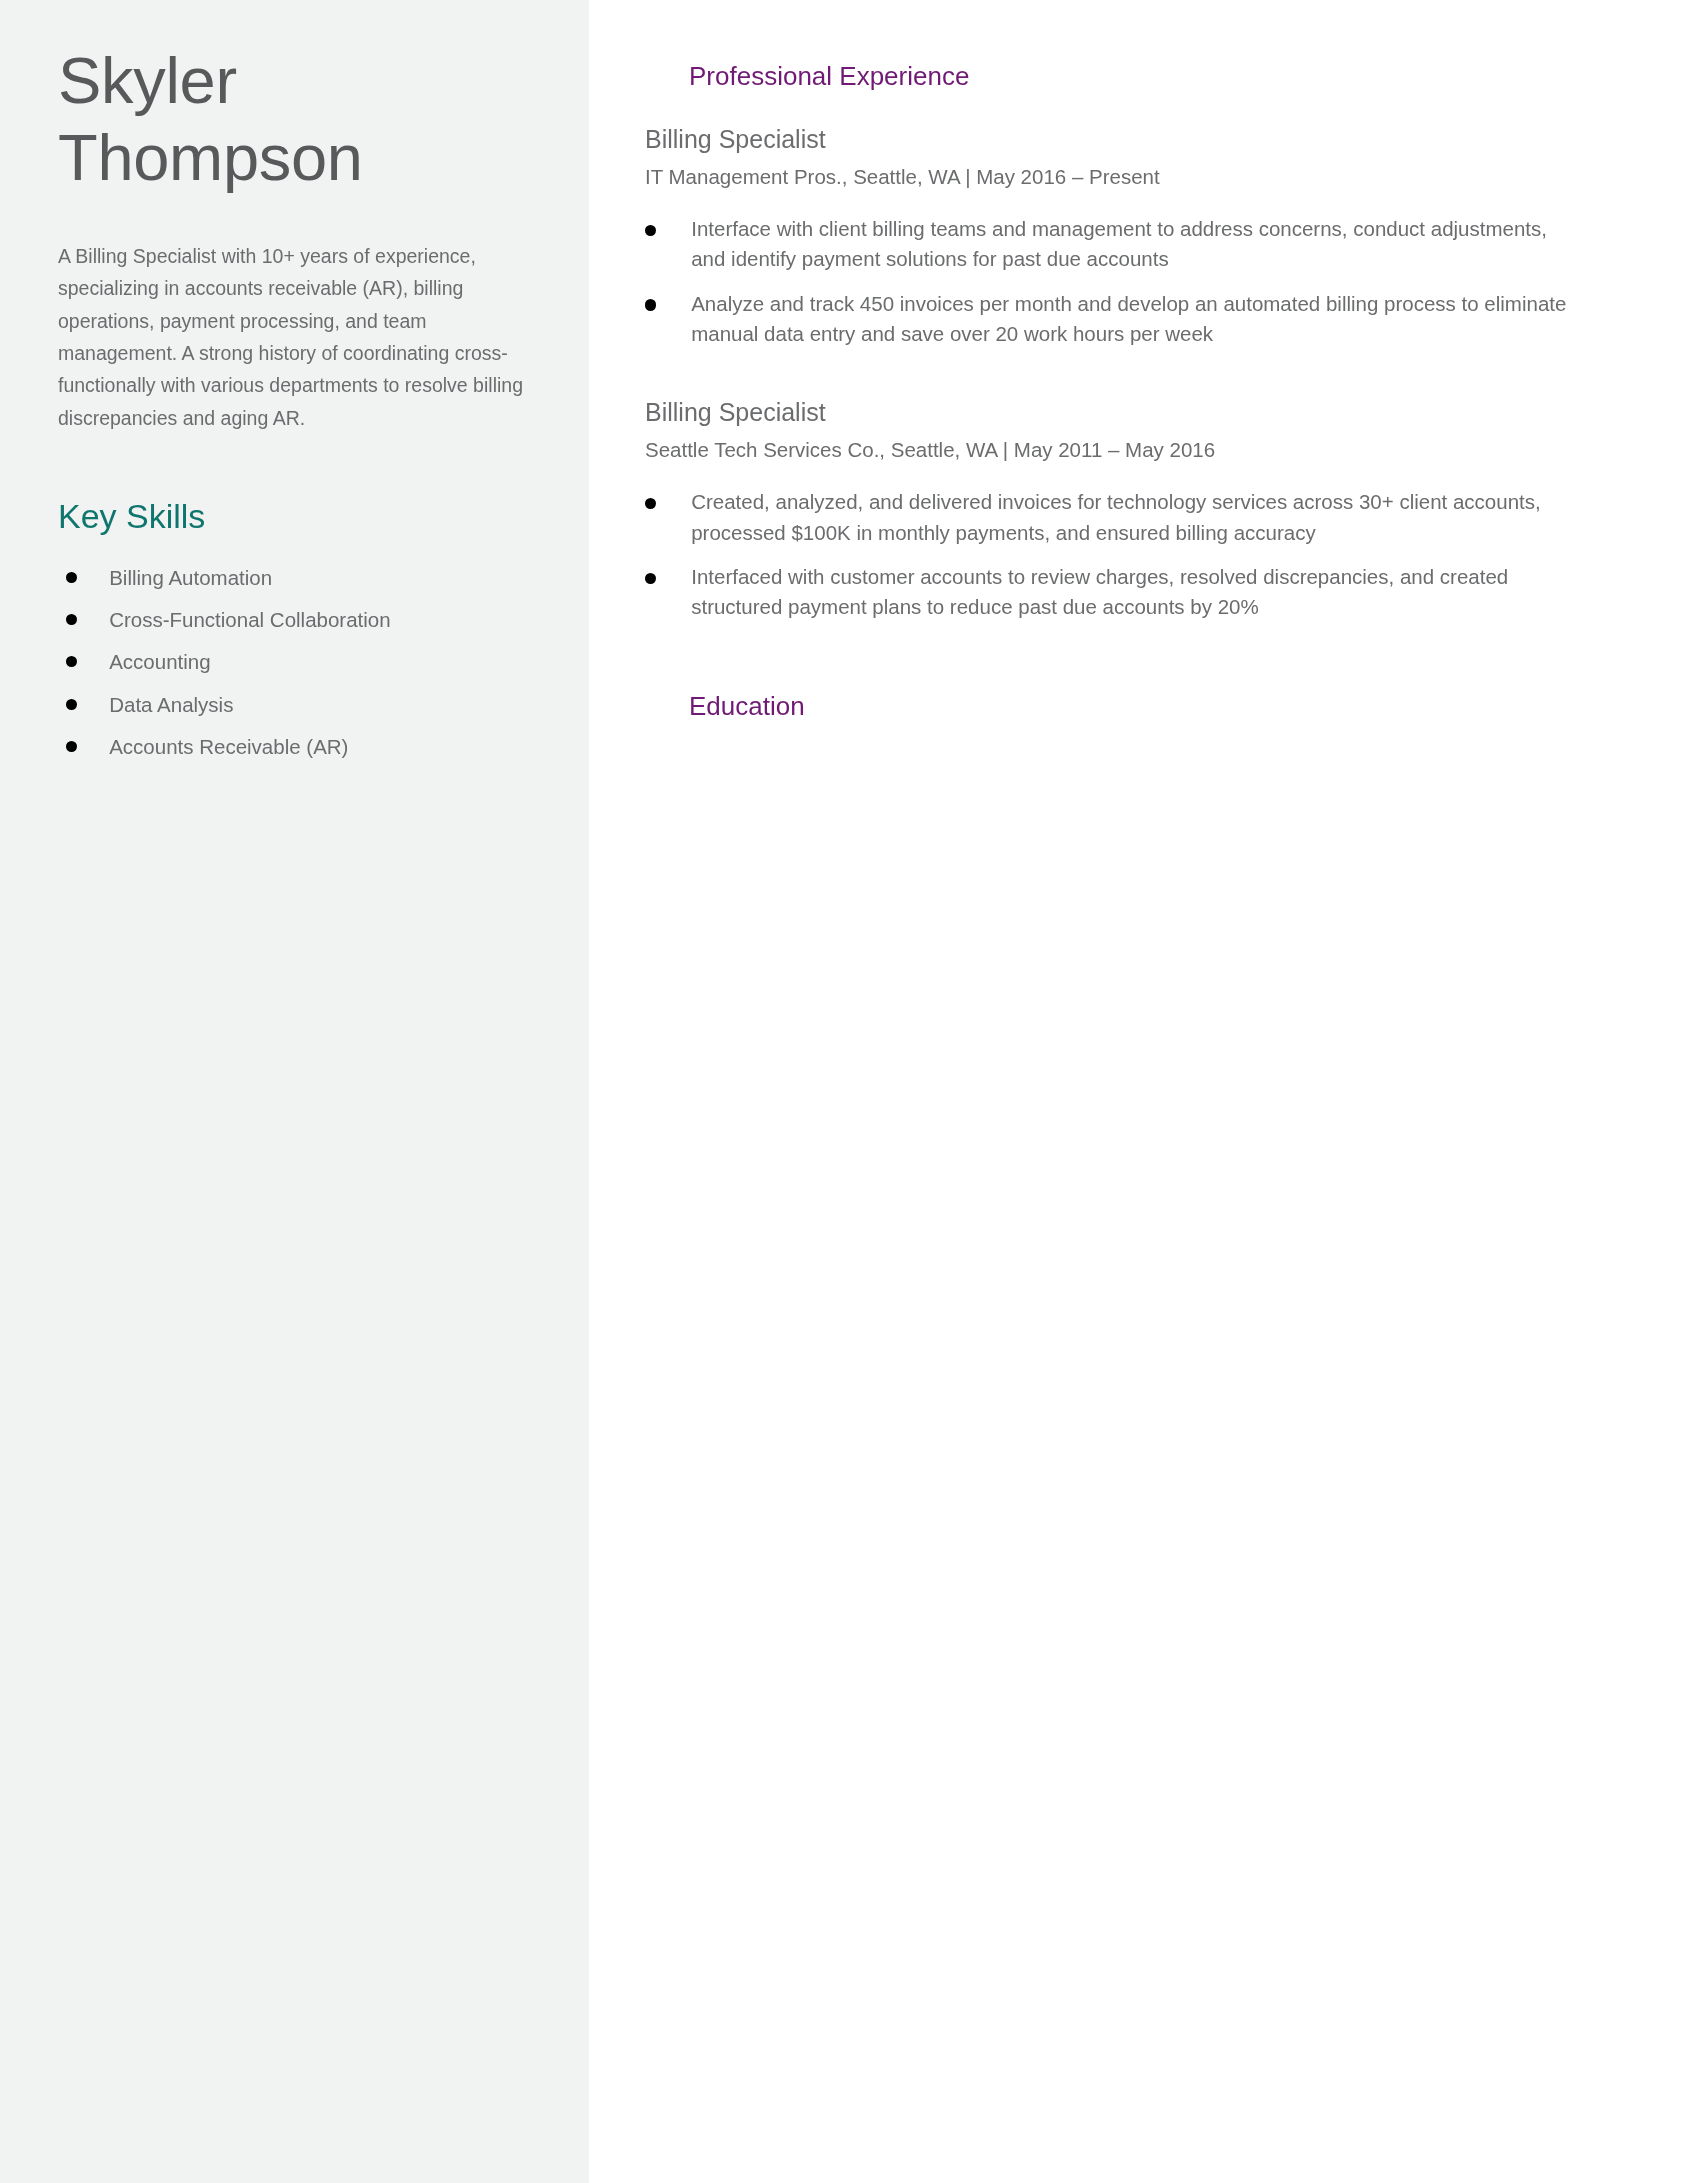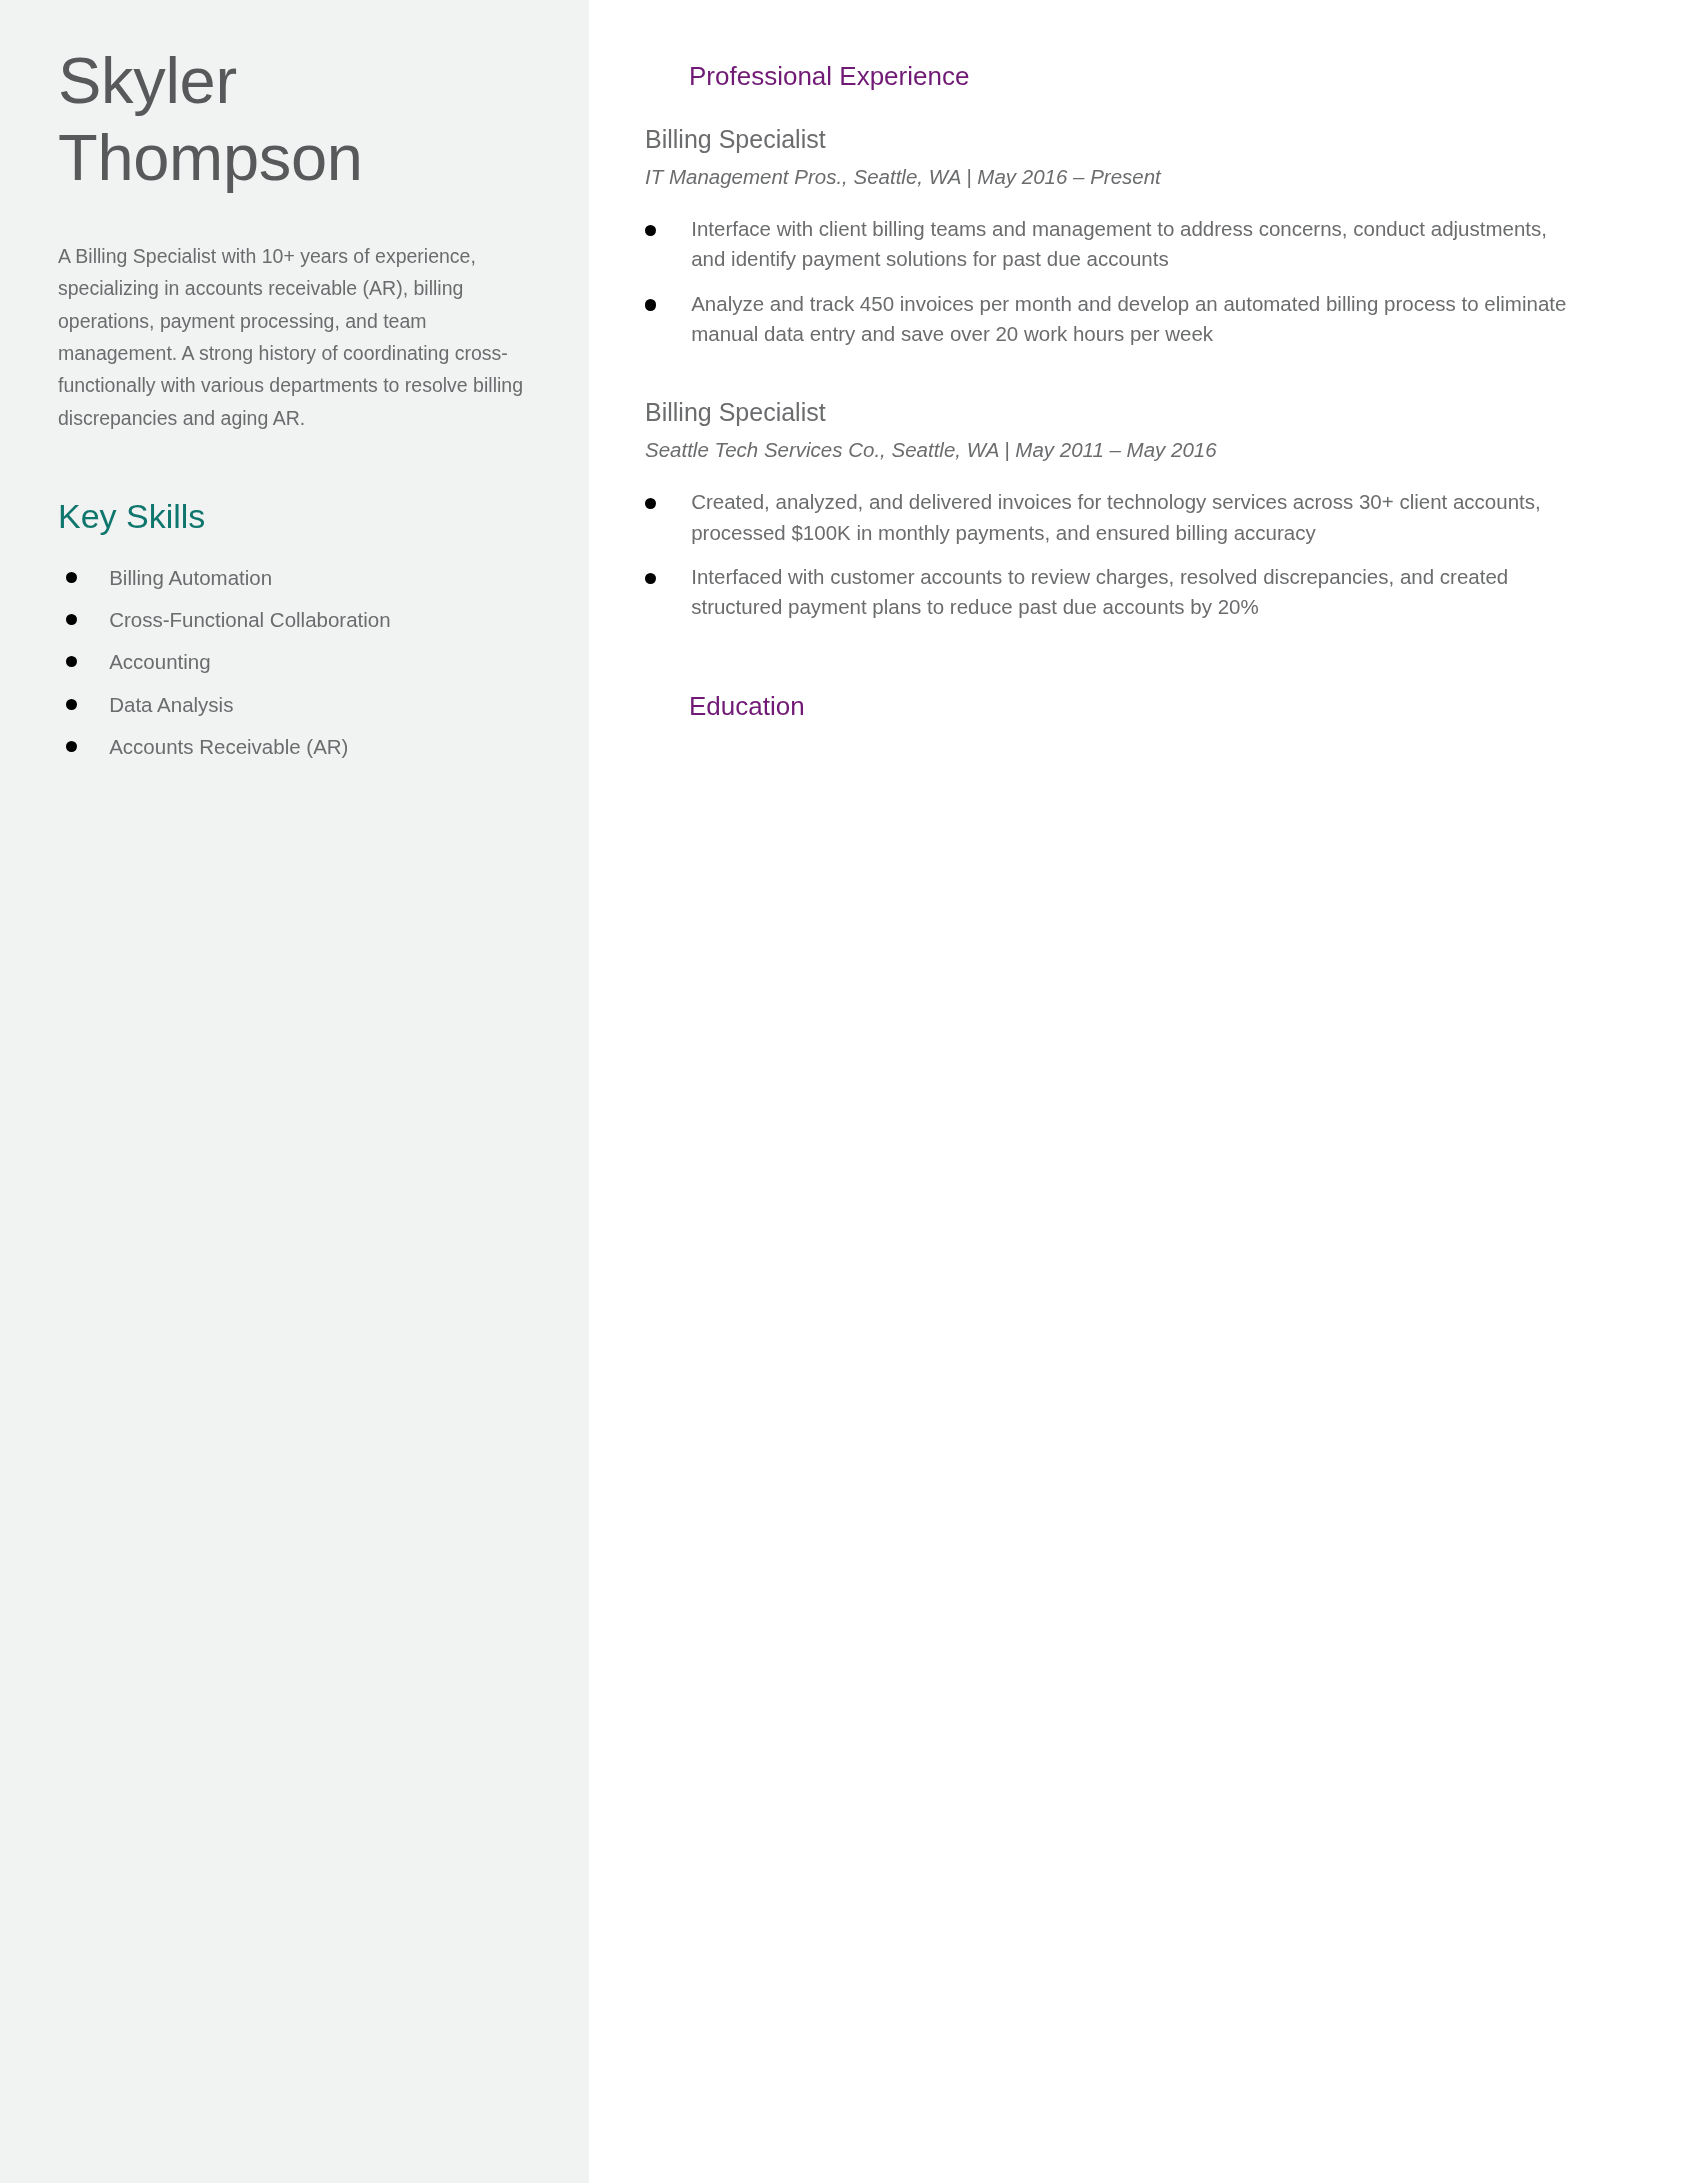--- a/index.html
+++ b/index.html
@@ -131,21 +131,20 @@
     margin-top: 48px;
   }
   .job-title {
     font-size: 25px;
     font-weight: 400;
     color: #6b6c6e;
     line-height: 1.25;
   }
   .job-meta {
     font-size: 20.5px;
-    font-style: italic;
     color: #6b6c6e;
     line-height: 1.4;
     margin-top: 8px;
   }
 
   .bullets {
     list-style: none;
     margin: 22.5px 0 0 0;
     padding: 0;
   }

